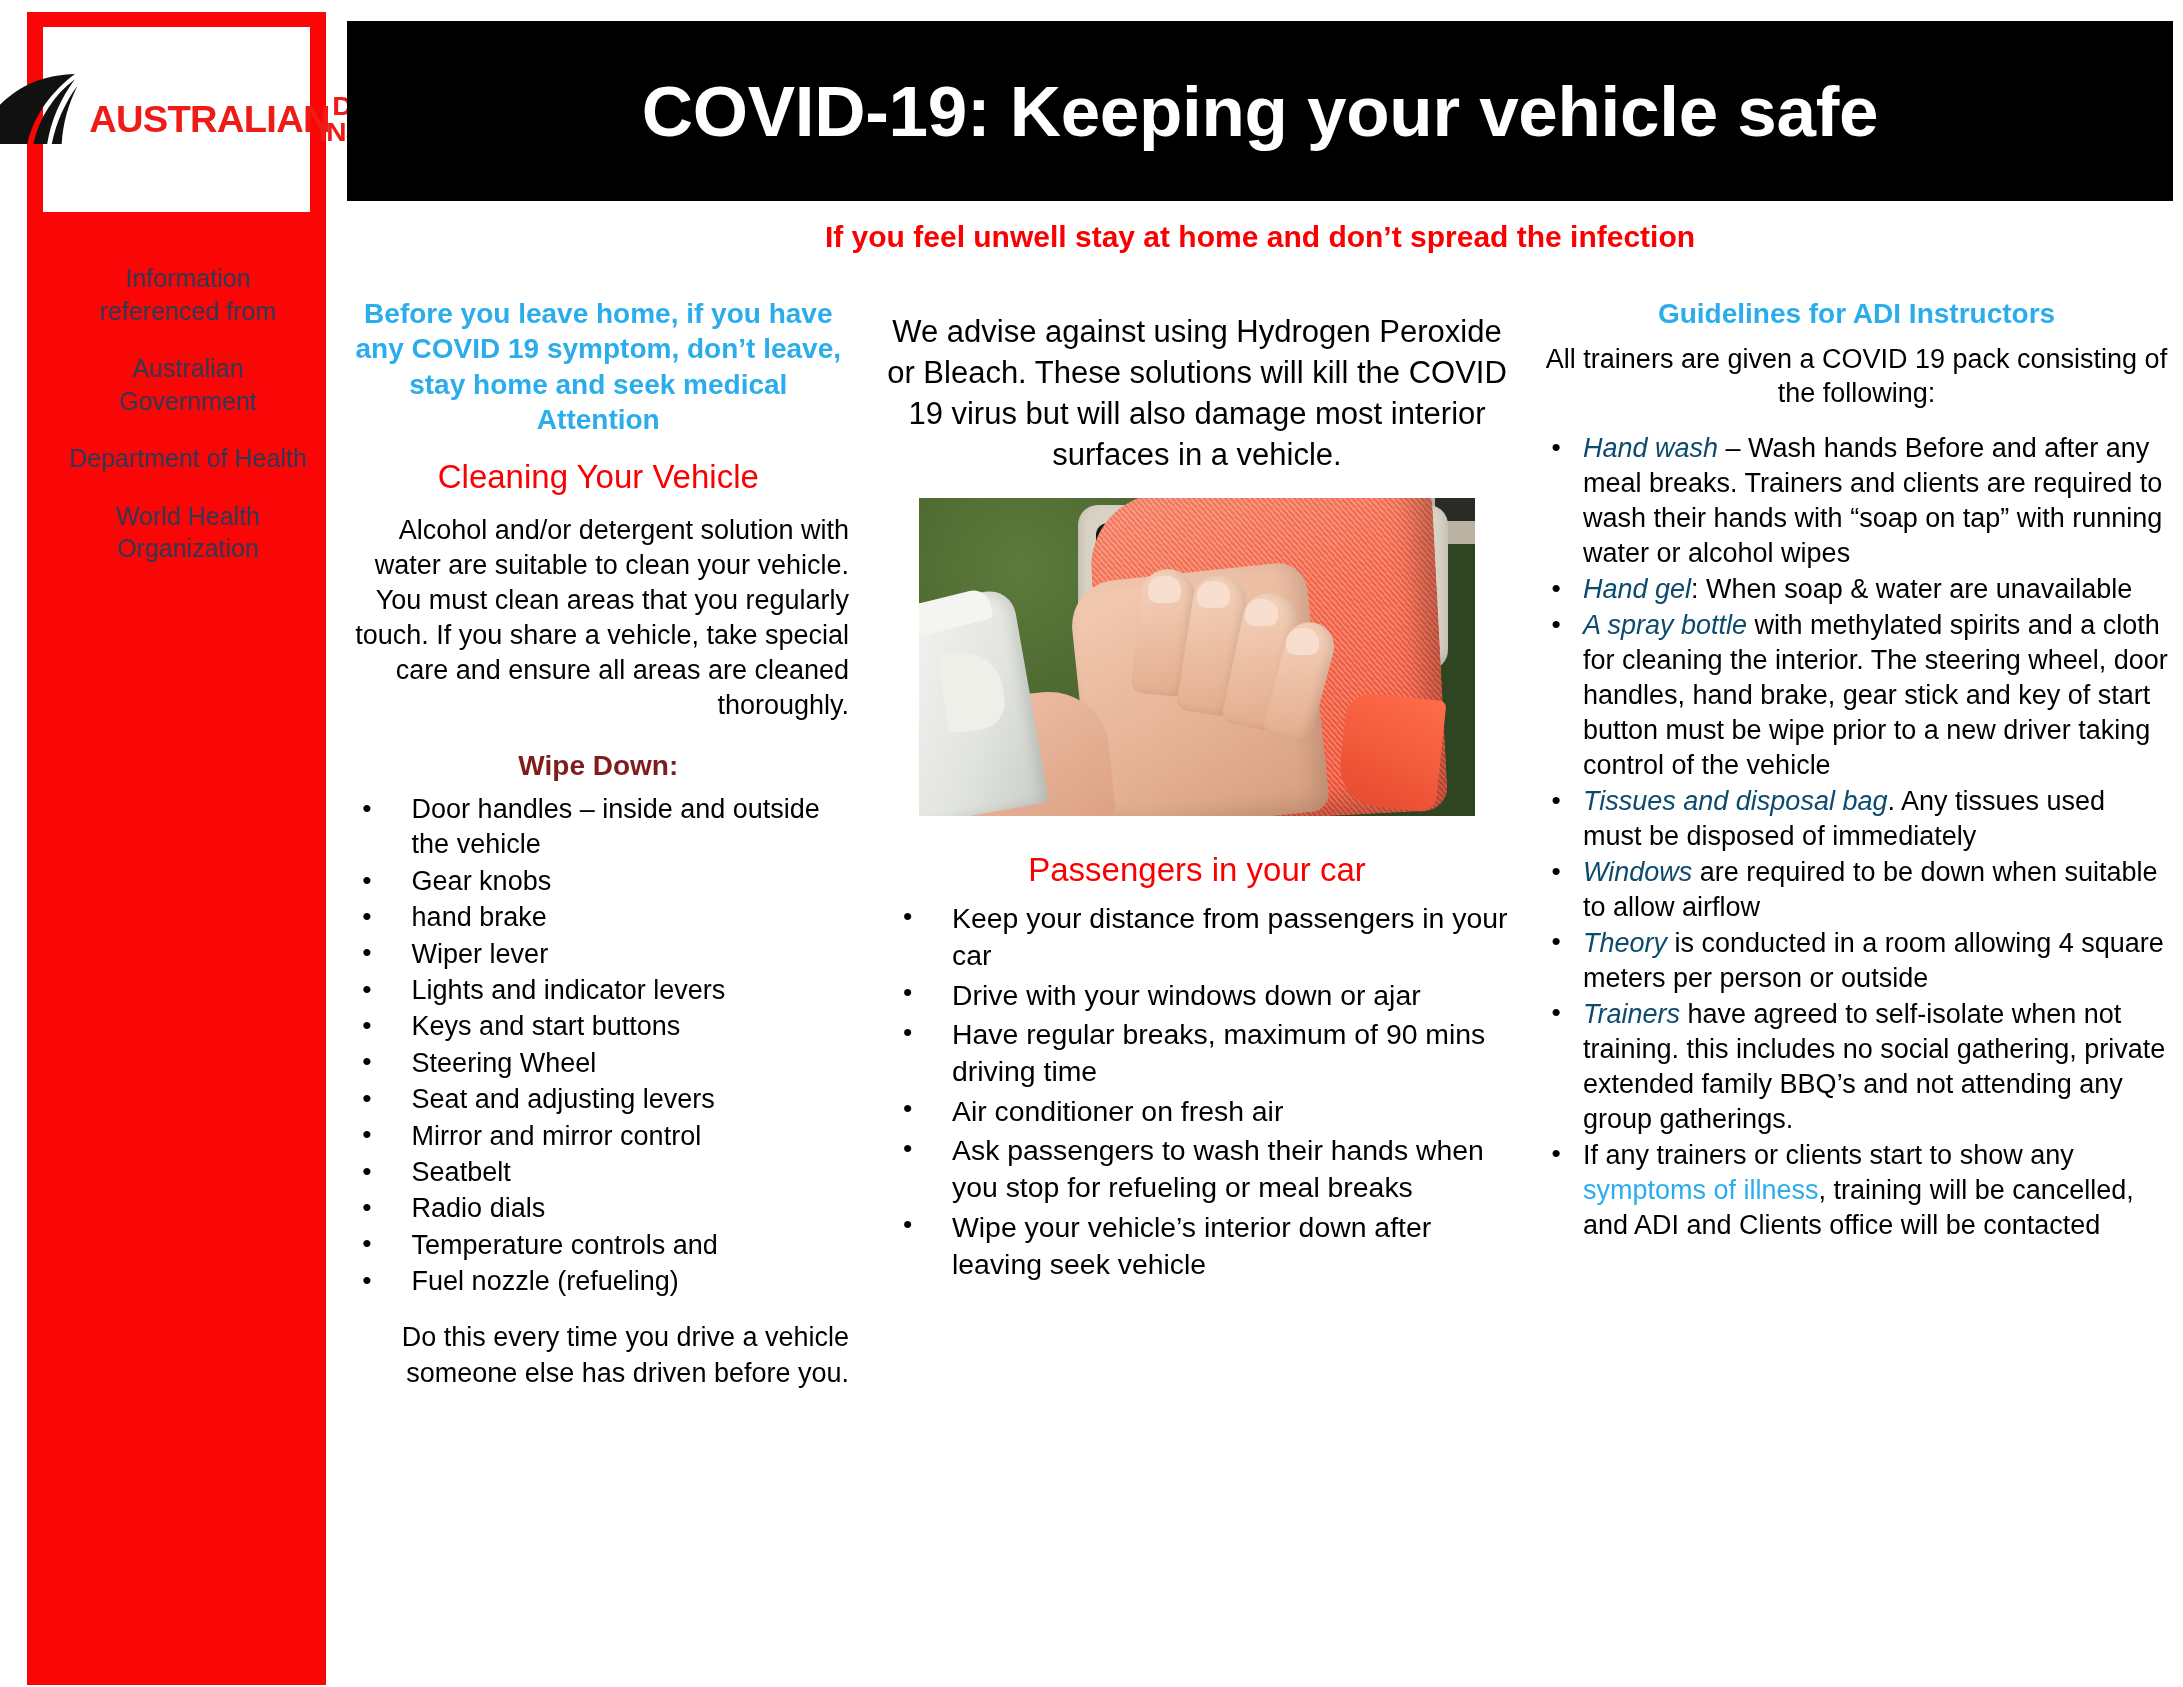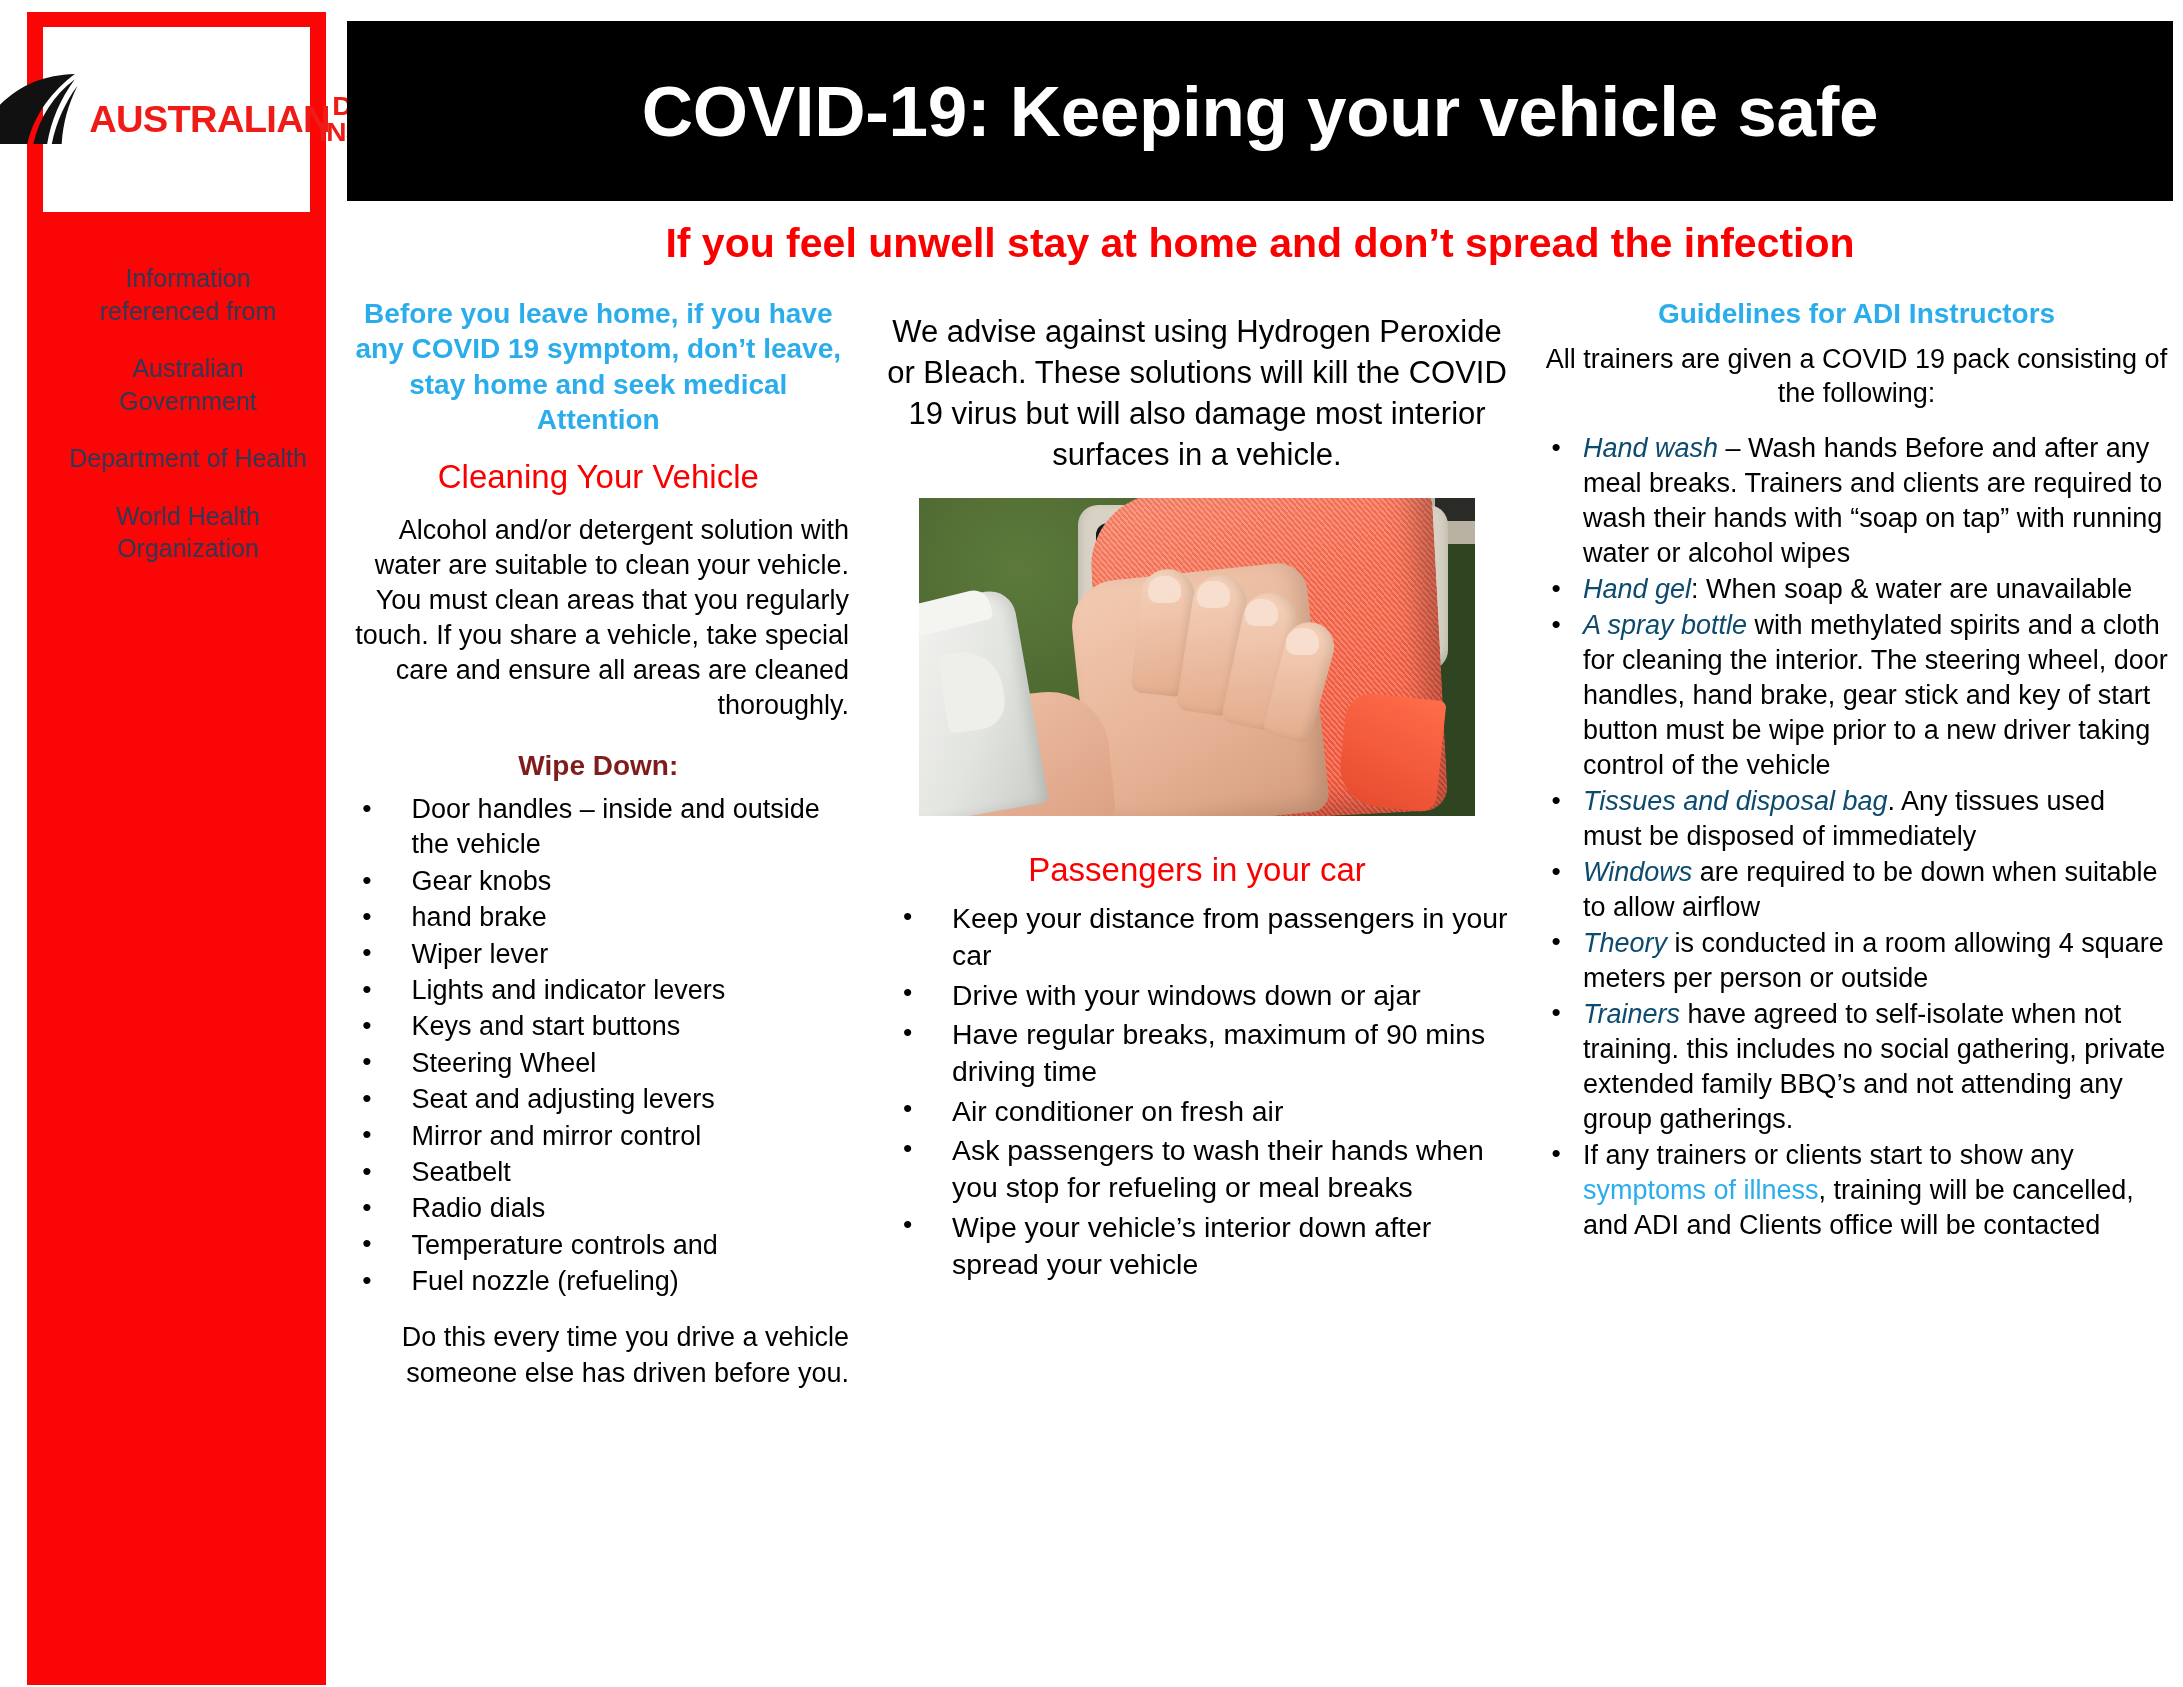--- a/index.html
+++ b/index.html
@@ -72,21 +72,21 @@
     white-space:nowrap;
   }
 
   
   #subtitle{
     position:absolute;
     left:347px; top:220px;
     width:1826px;
     text-align:center;
     color:#fb0000;
-    font-size:41px;
+    font-size:30px;
     font-weight:bold;
   }
 
   
   #columns{
     position:absolute;
     left:337px; top:296px;
     width:1839px; height:1376px;
     display:flex;
     align-items:flex-start;
@@ -397,21 +397,21 @@
 
     <div class="sp-52"></div>
     <div class="h-red">Passengers in your car</div>
     <div class="sp-16"></div>
     <ul class="bul bul-mid">
       <li>Keep your distance from passengers in your car</li>
       <li>Drive with your windows down or ajar</li>
       <li>Have regular breaks, maximum of 90 mins driving time</li>
       <li>Air conditioner on fresh air</li>
       <li>Ask passengers to wash their hands when you stop for refueling or meal breaks</li>
-      <li>Wipe your vehicle’s interior down after spread your vehicle</li>
+      <li>Wipe your vehicle’s interior down after leaving seek vehicle</li>
     </ul>
   </div>
 
   <div class="col" id="col-right">
     <div class="h-blue">Guidelines for ADI Instructors</div>
     <div class="sp-16"></div>
     <div class="para-right">All trainers are given a COVID 19 pack consisting of the following:</div>
     <div class="sp-30"></div>
     <ul class="bul bul-right">
       <li><span class="kw">Hand wash</span><span> – Wash hands Before and after any meal breaks. Trainers and clients are required to wash their hands with “soap on tap” with running water or alcohol wipes</span></li>

